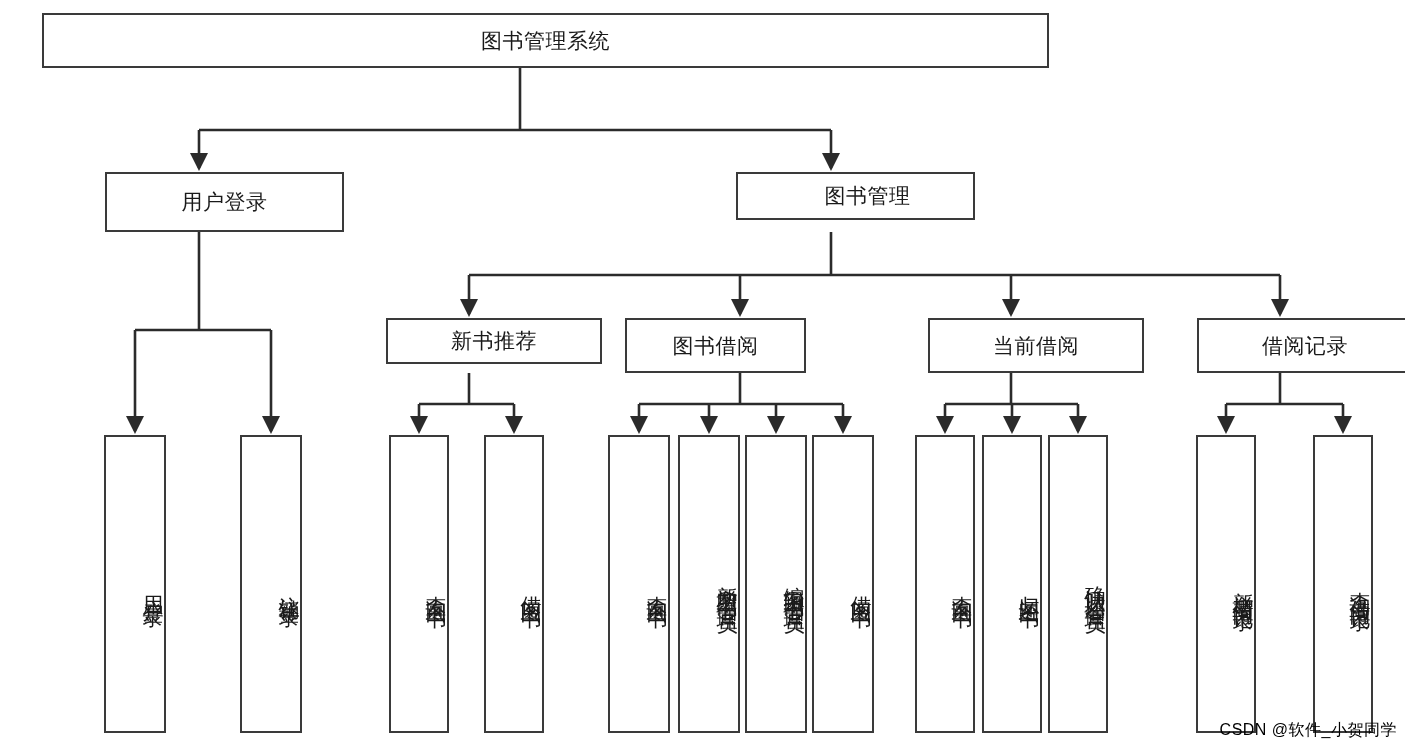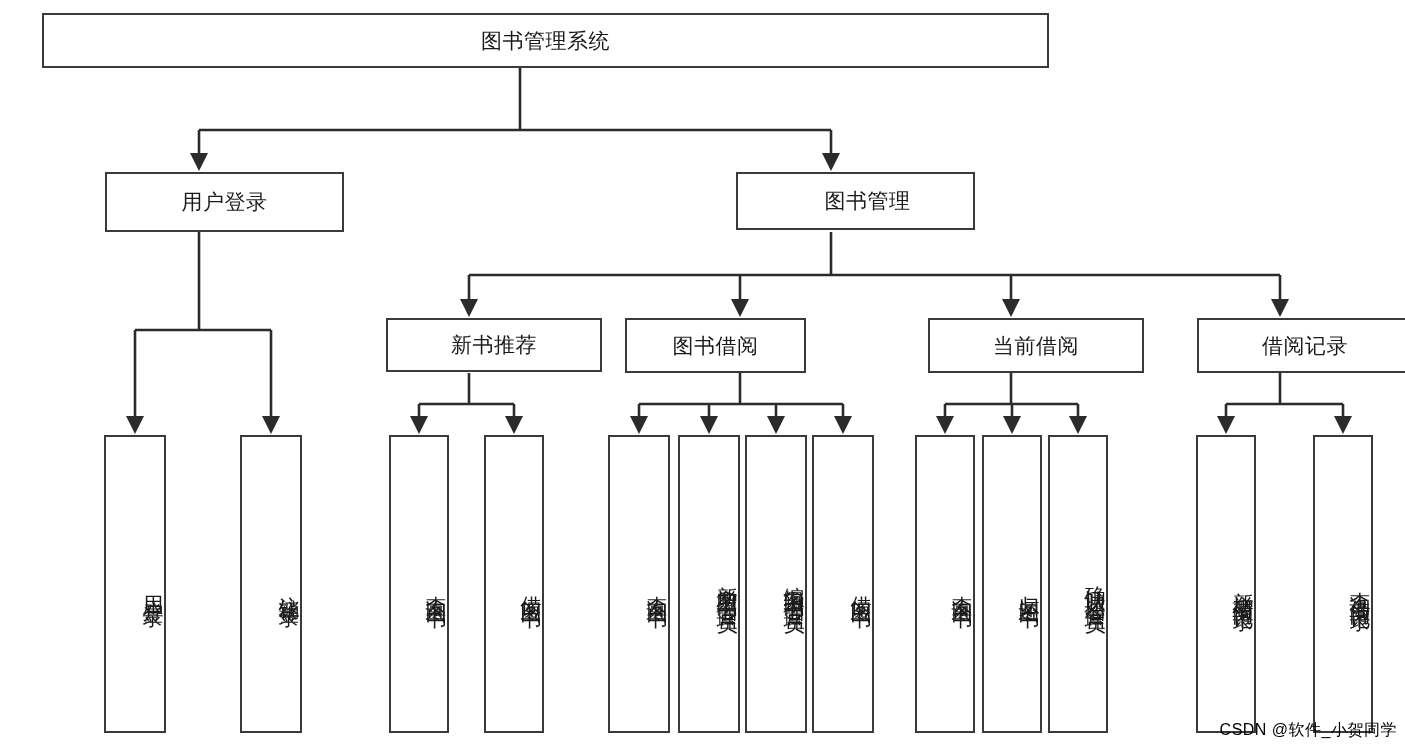--- a/index.html
+++ b/index.html
@@ -127,26 +127,26 @@
   </svg>
 
   <div class="node horiz" style="left: 17px; top: 13px; width: 1007px; height: 55px;">
     <span class="lbl">图书管理系统</span>
   </div>
 
   <div id="level2-layer">
       <div class="node horiz" style="left: 80px; top: 172px; width: 239px; height: 60px;">
         <span class="lbl">用户登录</span>
       </div>
-      <div class="node horiz" style="left: 711px; top: 172px; width: 239px; height: 58px; padding-left: 24px;">
+      <div class="node horiz" style="left: 711px; top: 172px; width: 239px; height: 48px; padding-left: 24px;">
         <span class="lbl">图书管理</span>
       </div>
     </div>
   <div id="level3-layer">
-      <div class="node horiz" style="left: 361px; top: 318px; width: 216px; height: 54px;">
+      <div class="node horiz" style="left: 361px; top: 318px; width: 216px; height: 46px;">
         <span class="lbl">新书推荐</span>
       </div>
       <div class="node horiz" style="left: 600px; top: 318px; width: 181px; height: 55px;">
         <span class="lbl">图书借阅</span>
       </div>
       <div class="node horiz" style="left: 903px; top: 318px; width: 216px; height: 55px;">
         <span class="lbl">当前借阅</span>
       </div>
       <div class="node horiz" style="left: 1172px; top: 318px; width: 216px; height: 55px;">
         <span class="lbl">借阅记录</span>

